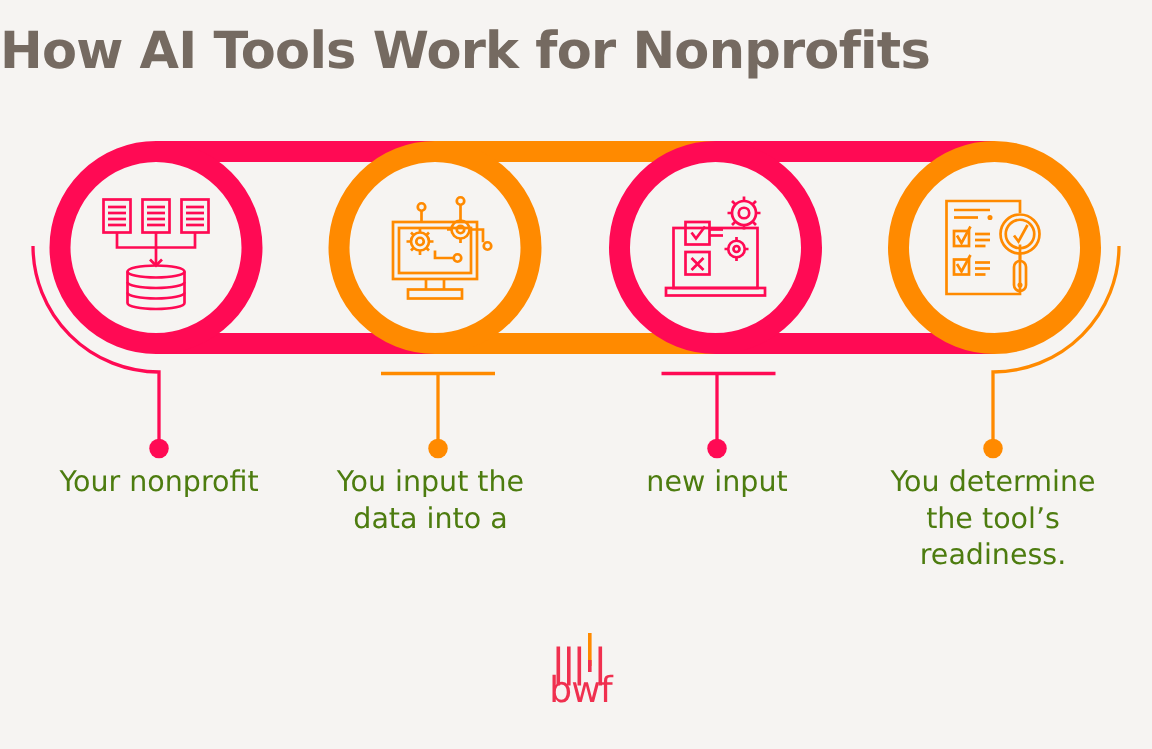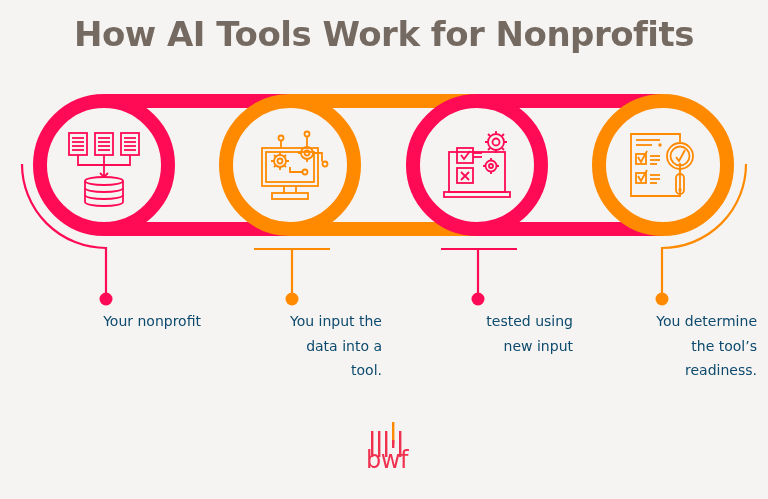--- a/index.html
+++ b/index.html
@@ -4,36 +4,36 @@
   <style>
     html, body { margin: 0; padding: 0; }
     body {
       width: 768px; height: 499px; overflow: hidden;
       background: #f6f4f2;
       font-family: "DejaVu Sans", sans-serif;
       position: relative;
     }
     .title {
       position: absolute; left: 0; top: 14px; width: 768px;
-      text-align: center;
+      text-align: left;
       font-family: "DejaVu Sans", sans-serif;
       font-weight: bold;
       font-size: 34px;
       letter-spacing: -0.5px;
       color: #756a61;
     }
     svg.diagram { position: absolute; left: 0; top: 0; }
     .caption {
       position: absolute;
       width: 190px;
-      text-align: right;
-      font-family: "DejaVu Sans", sans-serif;
-      font-size: 14px;
+      text-align: center;
+      font-family: "DejaVu Sans", sans-serif;
+      font-size: 19px;
       line-height: 24.5px;
-      color: #0c4a6e;
+      color: #4d7c0f;
     }
     .logo-text {
       position: absolute; left: 357px; top: 446px; width: 60px;
       text-align: center;
       font-family: "DejaVu Sans", sans-serif;
       font-size: 24px; font-weight: normal;
       letter-spacing: -0.5px;
       color: #f0304f;
     }
   </style>
@@ -180,24 +180,22 @@
     <rect x="399" y="431" width="2.4" height="26" fill="#f0304f"></rect>
   </g>
 </svg>
 
 <div class="caption" style="left:11px; top:309px;">
   <div>Your nonprofit</div>
 </div>
 <div class="caption" style="left:192px; top:309px;">
   <div>You input the</div>
   <div>data into a</div>
-  <div>tool.</div>
 </div>
 <div class="caption" style="left:383px; top:309px;">
-  <div>tested using</div>
   <div>new input</div>
 </div>
 <div class="caption" style="left:567px; top:309px;">
   <div>You determine</div>
   <div>the tool’s</div>
   <div>readiness.</div>
 </div>
 
 <div class="logo-text">bwf</div>
 

